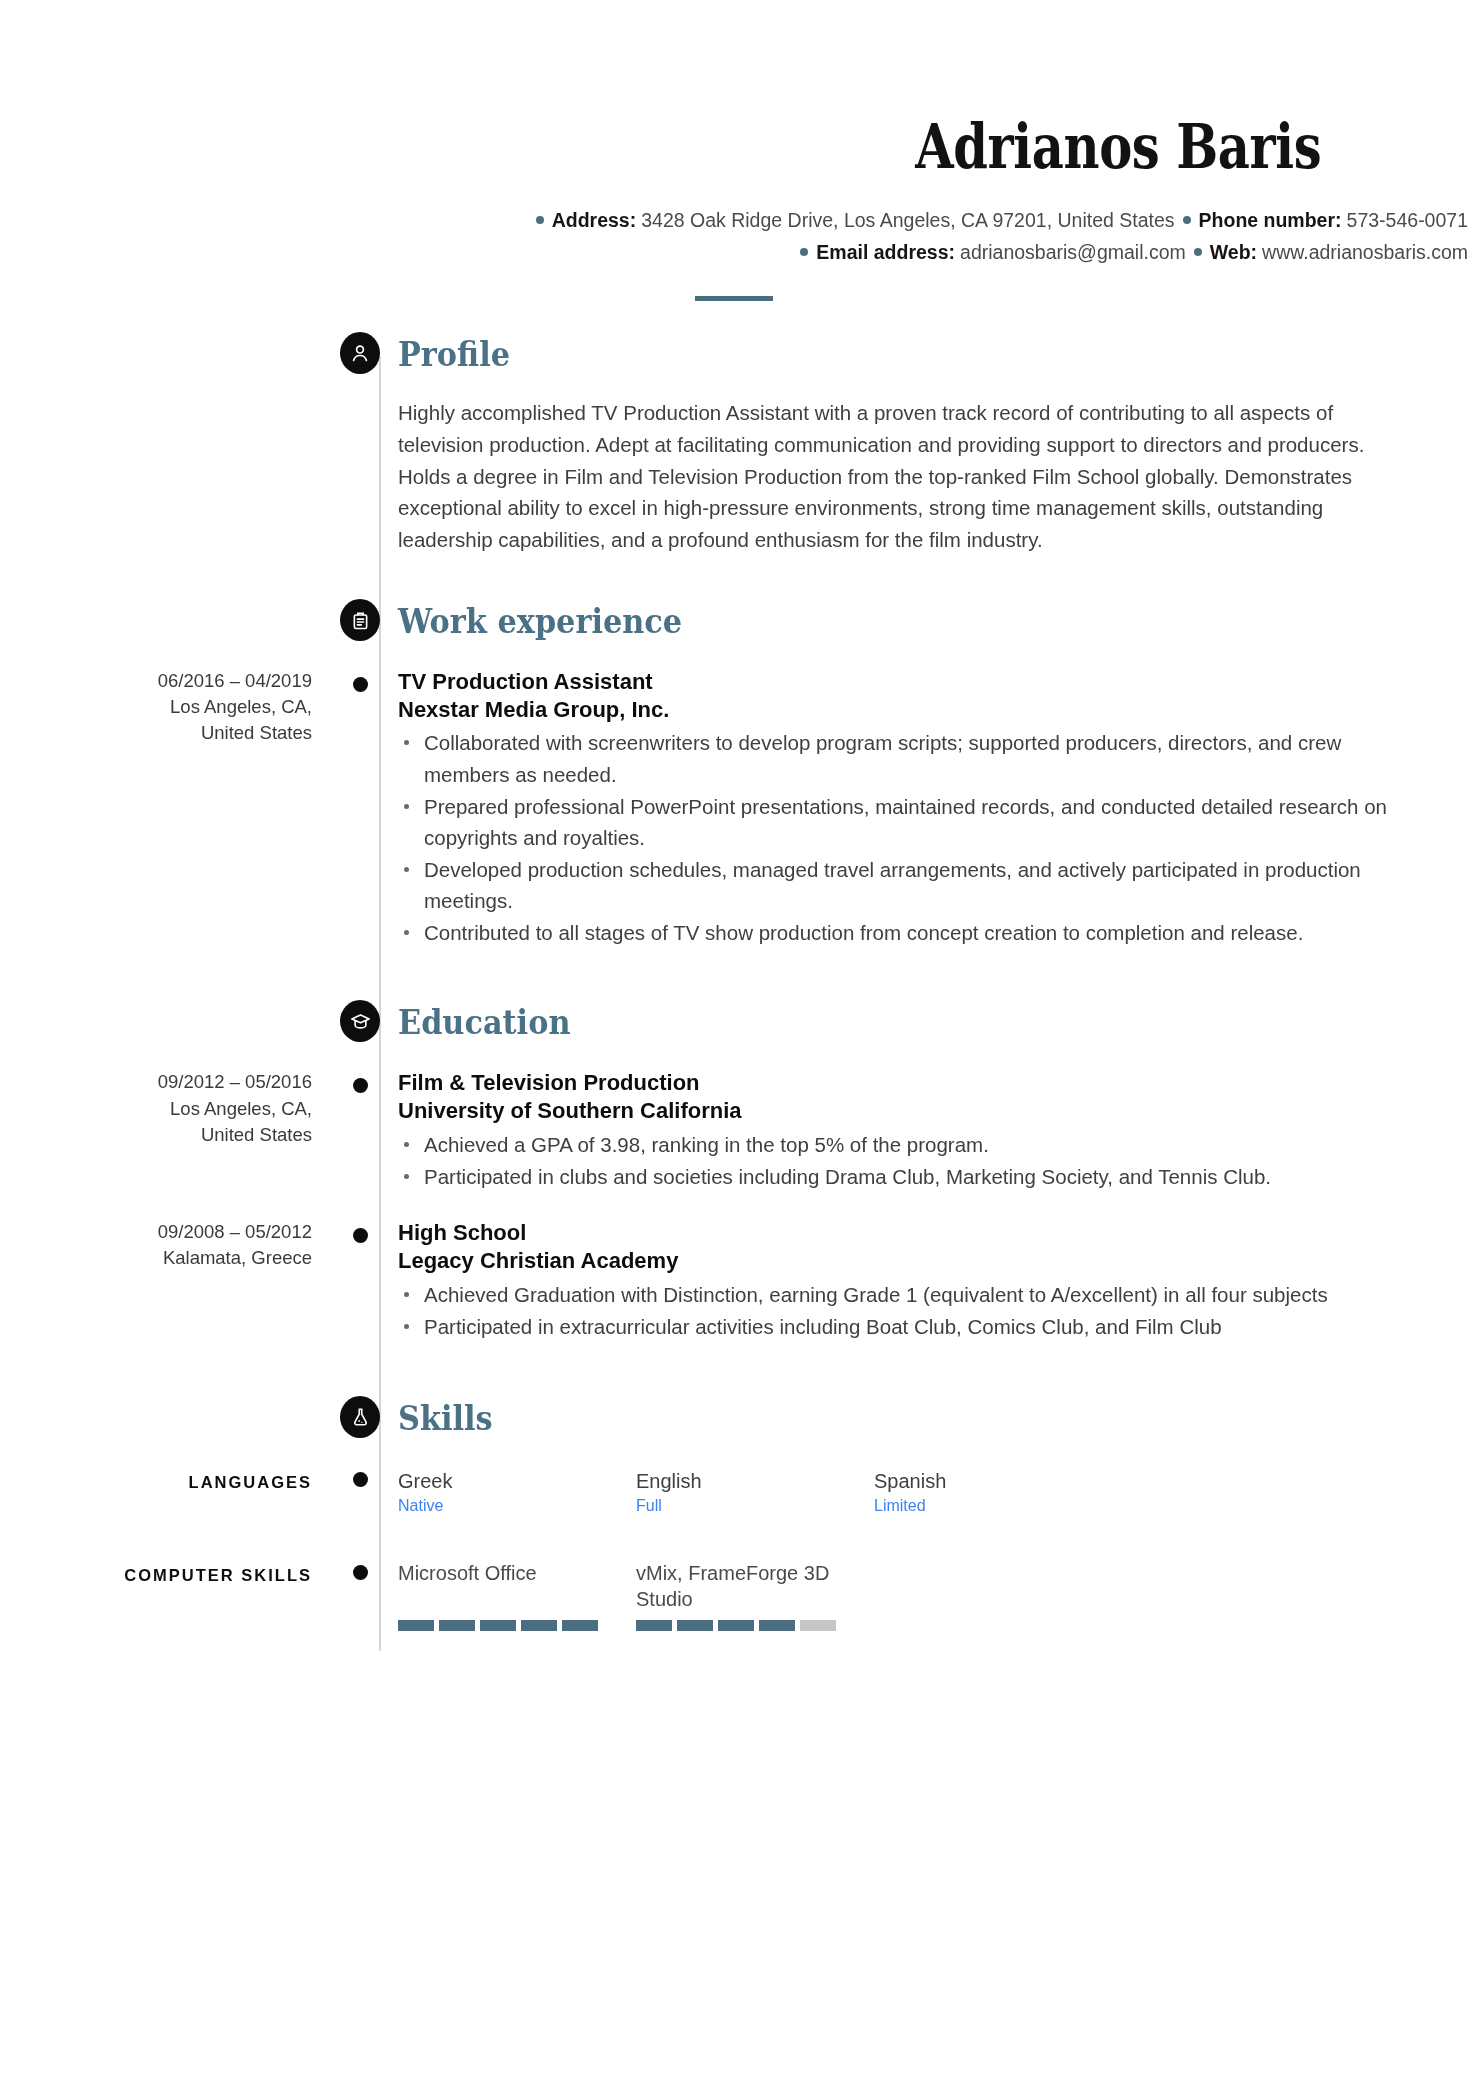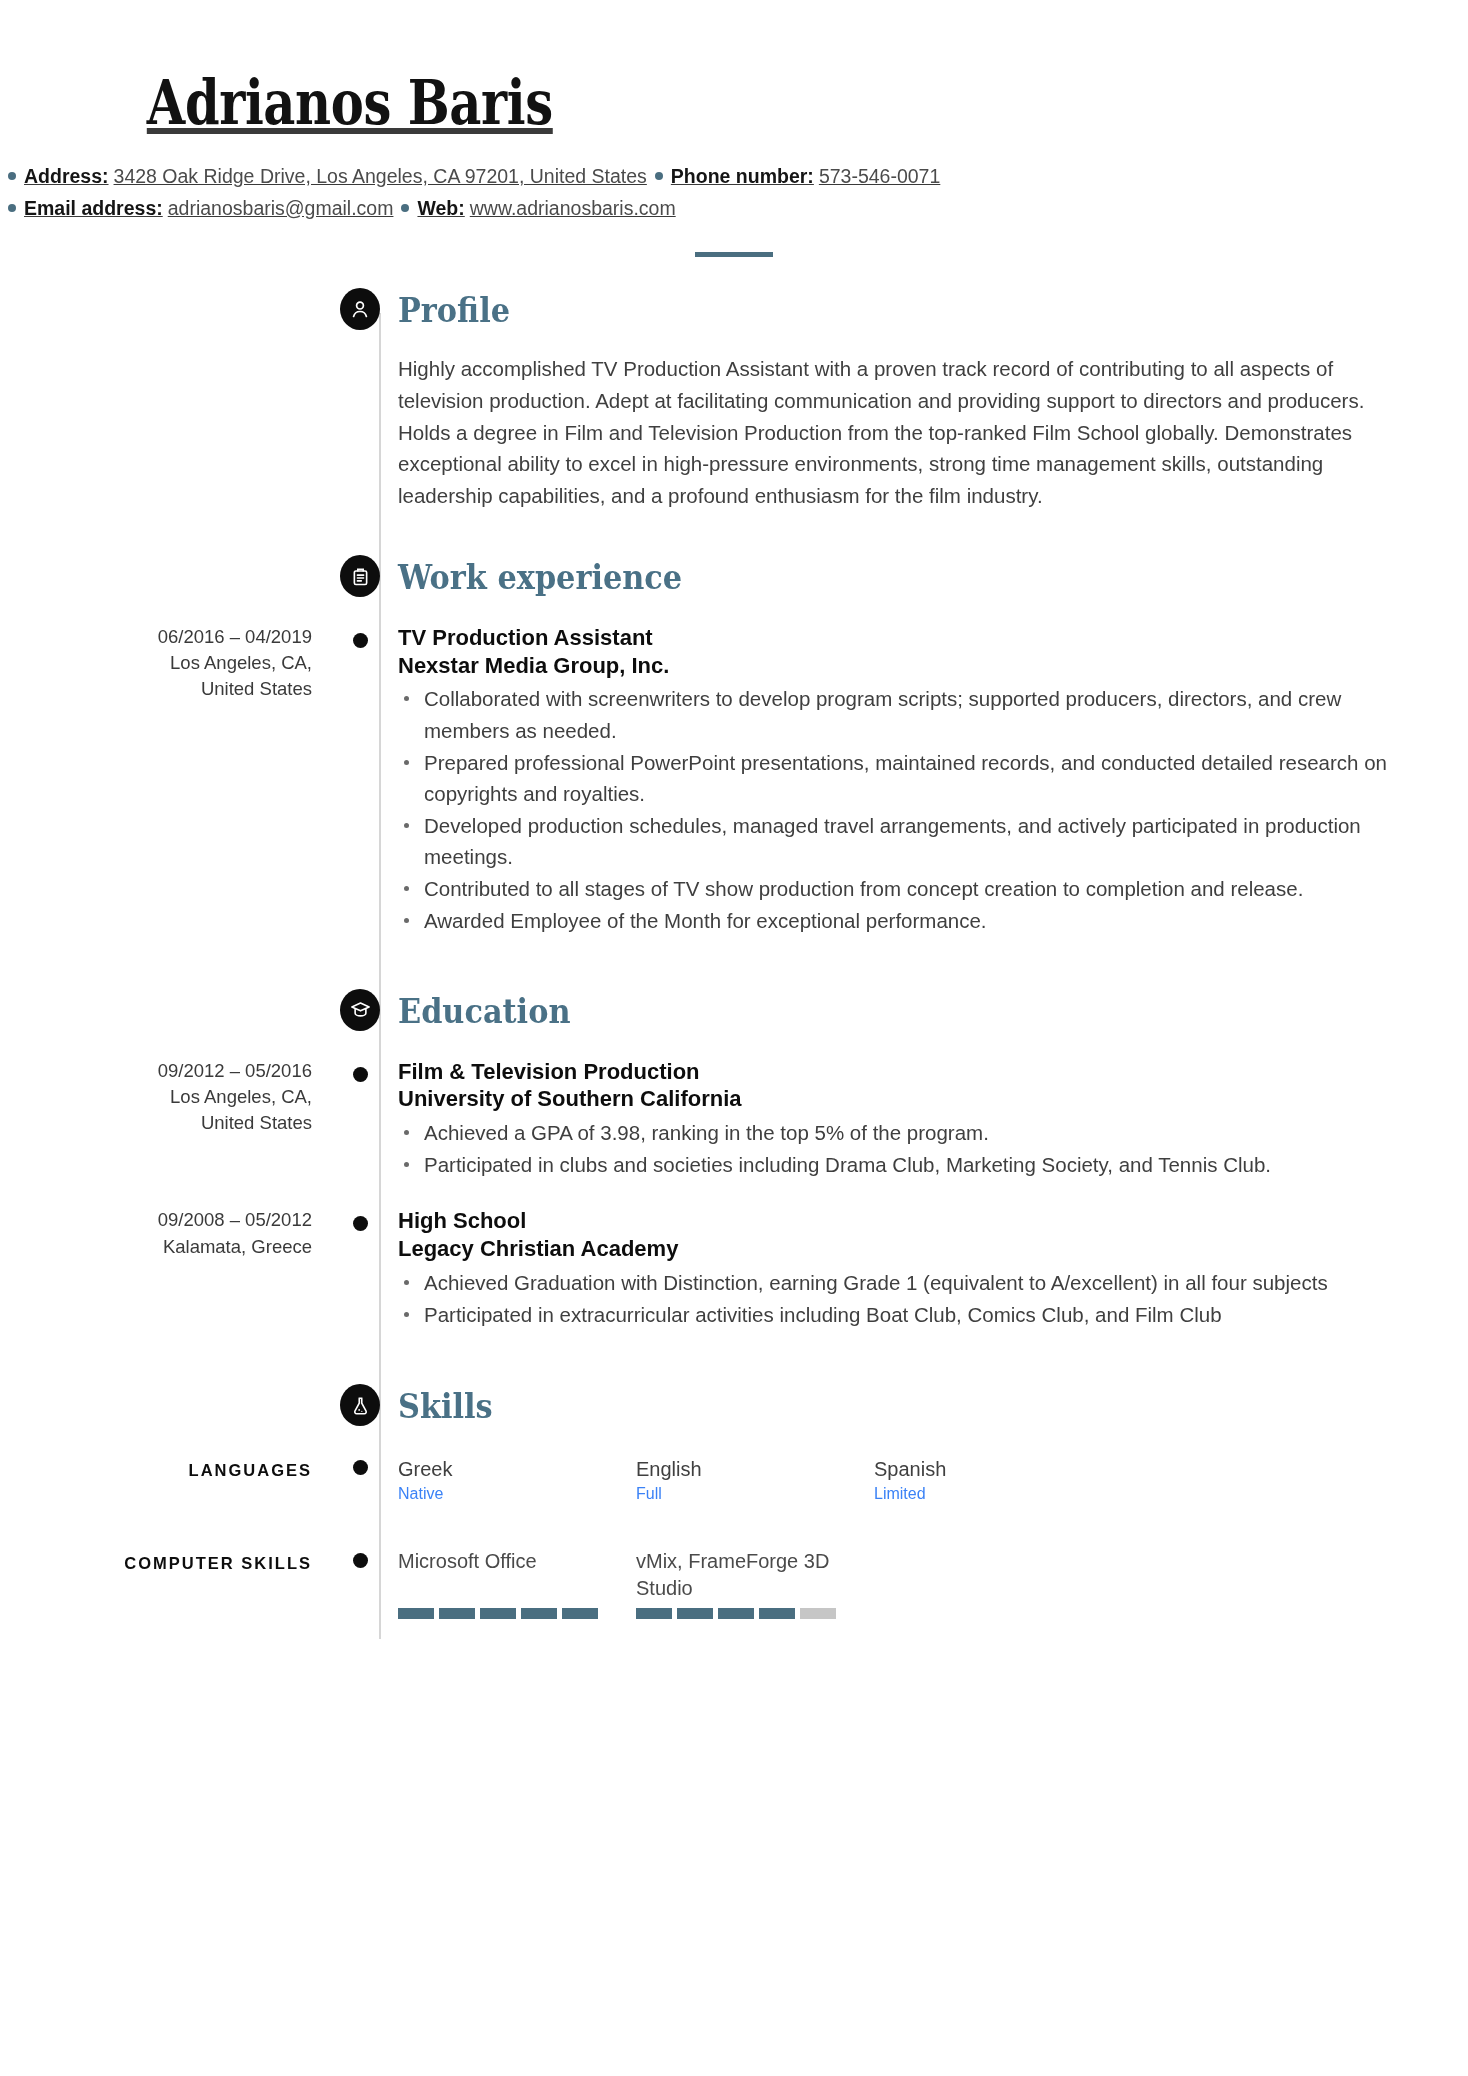--- a/index.html
+++ b/index.html
@@ -14,21 +14,21 @@
   }
 
   .page {
     position: relative;
     width: 1468px;
     height: 2076px;
     padding: 0;
   }
 
   
-  .header { padding-top: 70px; text-align: left; text-decoration: underline; }
+  .header { padding-top: 114px; text-align: right; }
 
   .name {
     font-family: "DejaVu Serif", "Liberation Serif", serif;
     font-weight: bold;
     font-size: 62px;
     letter-spacing: -0.5px;
     color: #121212;
     line-height: 1.05;
     transform: scaleX(0.80);
     transform-origin: center;
@@ -292,21 +292,20 @@
             <div class="dot"></div>
           </div>
           <div class="body-col">
             <div class="job-title">TV Production Assistant</div>
             <div class="job-org">Nexstar Media Group, Inc.</div>
             <ul class="bullets">
               <li>Collaborated with screenwriters to develop program scripts; supported producers, directors, and crew members as needed.</li>
               <li>Prepared professional PowerPoint presentations, maintained records, and conducted detailed research on copyrights and royalties.</li>
               <li>Developed production schedules, managed travel arrangements, and actively participated in production meetings.</li>
               <li>Contributed to all stages of TV show production from concept creation to completion and release.</li>
-              <li>Awarded Employee of the Month for exceptional performance.</li>
             </ul>
           </div>
         </div>
       </div>
 
     <div class="row sec-head" style="margin-top:54px;">
       <div class="gutter"></div>
       <div class="marker-col">
         <div class="sec-icon">
           <svg width="23" height="23" viewBox="0 0 24 24" fill="none" stroke="#ffffff" stroke-width="1.7">

